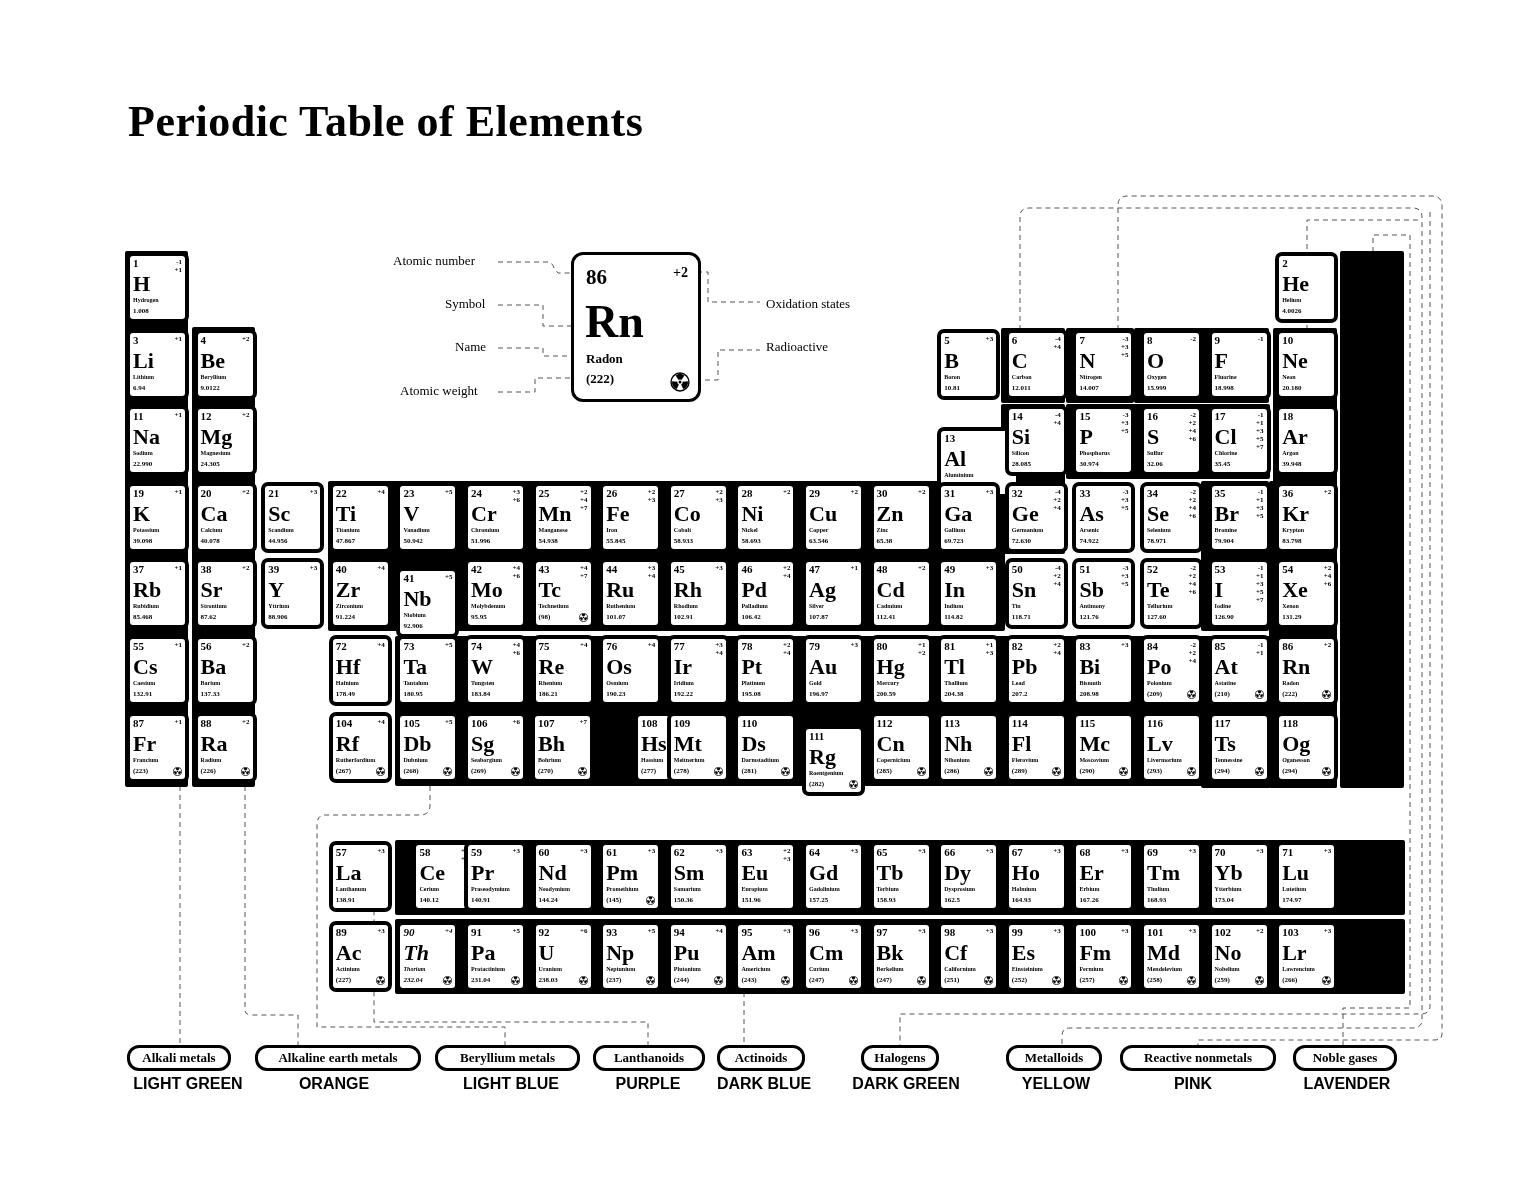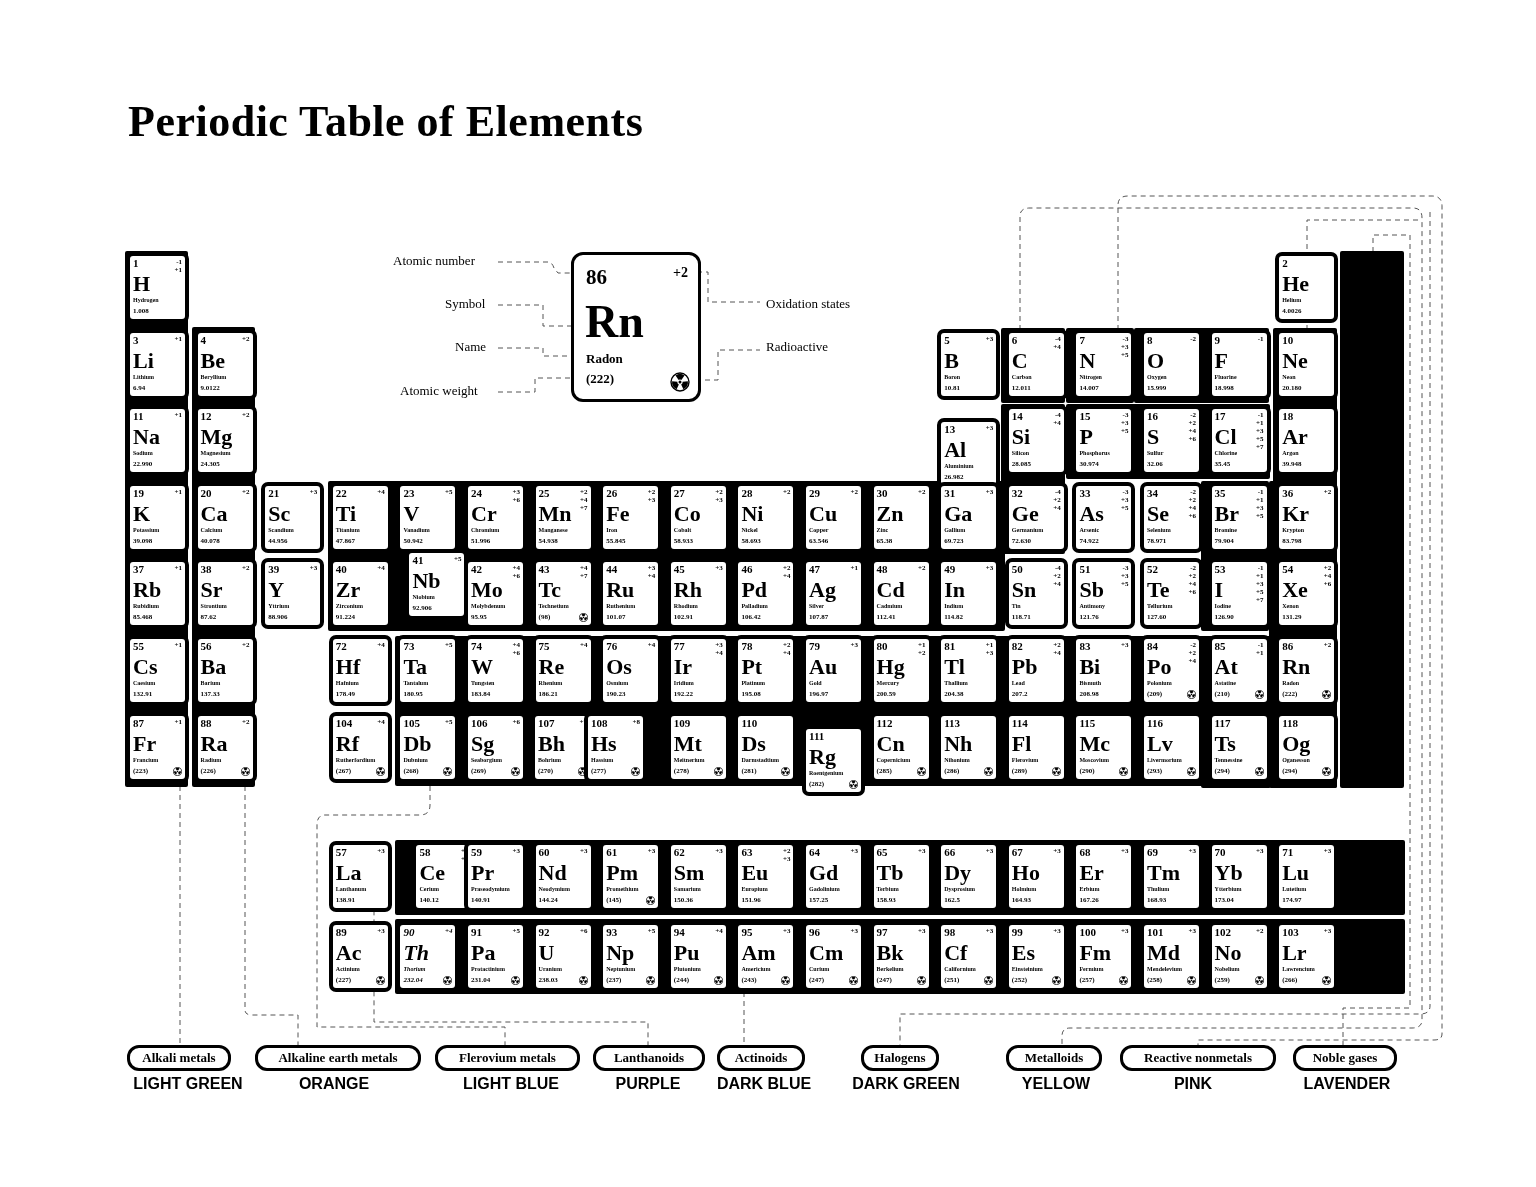--- a/index.html
+++ b/index.html
@@ -184,21 +184,21 @@
       <span class="name">Sodium</span>
       <span class="wt">22.990</span>
     </div>
     <div class="cell" style="left: 193.6px; top: 405.2px;">
       <span class="num">12</span>
       <span class="ox">+2</span>
       <span class="sym">Mg</span>
       <span class="name">Magnesium</span>
       <span class="wt">24.305</span>
     </div>
-    <div class="cell" style="left: 937.2px; top: 418px;">
+    <div class="cell" style="left: 937.2px; top: 427px; padding-left: 20px;">
       <span class="num">13</span>
       <span class="ox">+3</span>
       <span class="sym">Al</span>
       <span class="name">Aluminium</span>
       <span class="wt">26.982</span>
     </div>
     <div class="cell" style="left: 1004.8px; top: 405.2px;">
       <span class="num">14</span>
       <span class="ox">-4
 +4</span>
@@ -405,21 +405,21 @@
       <span class="name">Yttrium</span>
       <span class="wt">88.906</span>
     </div>
     <div class="cell" style="left: 328.8px; top: 558.4px;">
       <span class="num">40</span>
       <span class="ox">+4</span>
       <span class="sym">Zr</span>
       <span class="name">Zirconium</span>
       <span class="wt">91.224</span>
     </div>
-    <div class="cell" style="left: 396.4px; top: 549px; margin-left: 9px;">
+    <div class="cell" style="left: 396.4px; top: 567px;">
       <span class="num">41</span>
       <span class="ox">+5</span>
       <span class="sym">Nb</span>
       <span class="name">Niobium</span>
       <span class="wt">92.906</span>
     </div>
     <div class="cell" style="left: 464px; top: 558.4px;">
       <span class="num">42</span>
       <span class="ox">+4
 +6</span>
@@ -770,21 +770,21 @@
       <span class="wt">(270)</span>
       <svg class="rad" viewBox="0 0 20 20">
         <circle cx="10" cy="10" r="9" fill="#fff" stroke="#000" stroke-width="1.6"></circle>
         <path d="M10 10 L5.5 3.5 A7.5 7.5 0 0 1 14.5 3.5 Z" fill="#000"></path>
         <path d="M10 10 L5.5 3.5 A7.5 7.5 0 0 1 14.5 3.5 Z" fill="#000" transform="rotate(120 10 10)"></path>
         <path d="M10 10 L5.5 3.5 A7.5 7.5 0 0 1 14.5 3.5 Z" fill="#000" transform="rotate(240 10 10)"></path>
         <circle cx="10" cy="10" r="2.6" fill="#fff"></circle>
         <circle cx="10" cy="10" r="1.5" fill="#000"></circle>
       </svg>
     </div>
-    <div class="cell" style="left: 584px; top: 711.6px;">
+    <div class="cell" style="left: 634px; top: 711.6px;">
       <span class="num">108</span>
       <span class="ox">+8</span>
       <span class="sym">Hs</span>
       <span class="name">Hassium</span>
       <span class="wt">(277)</span>
       <svg class="rad" viewBox="0 0 20 20">
         <circle cx="10" cy="10" r="9" fill="#fff" stroke="#000" stroke-width="1.6"></circle>
         <path d="M10 10 L5.5 3.5 A7.5 7.5 0 0 1 14.5 3.5 Z" fill="#000"></path>
         <path d="M10 10 L5.5 3.5 A7.5 7.5 0 0 1 14.5 3.5 Z" fill="#000" transform="rotate(120 10 10)"></path>
         <path d="M10 10 L5.5 3.5 A7.5 7.5 0 0 1 14.5 3.5 Z" fill="#000" transform="rotate(240 10 10)"></path>
@@ -1282,21 +1282,21 @@
         <circle cx="10" cy="10" r="1.5" fill="#000"></circle>
       </svg>
     </div>
   </div>
 
 <div id="legend">
     <div class="legend-pill" style="left: 127px; width: 98px;">Alkali metals</div>
     <div class="legend-color" style="left: 108px; width: 160px;">LIGHT GREEN</div>
     <div class="legend-pill" style="left: 255px; width: 160px;">Alkaline earth metals</div>
     <div class="legend-color" style="left: 254px; width: 160px;">ORANGE</div>
-    <div class="legend-pill" style="left: 435px; width: 139px;">Flerovium metals</div>
+    <div class="legend-pill" style="left: 435px; width: 139px;">Beryllium metals</div>
     <div class="legend-color" style="left: 431px; width: 160px;">LIGHT BLUE</div>
     <div class="legend-pill" style="left: 593px; width: 106px;">Lanthanoids</div>
     <div class="legend-color" style="left: 568px; width: 160px;">PURPLE</div>
     <div class="legend-pill" style="left: 717px; width: 82px;">Actinoids</div>
     <div class="legend-color" style="left: 684px; width: 160px;">DARK BLUE</div>
     <div class="legend-pill" style="left: 861px; width: 72px;">Halogens</div>
     <div class="legend-color" style="left: 826px; width: 160px;">DARK GREEN</div>
     <div class="legend-pill" style="left: 1006px; width: 90px;">Metalloids</div>
     <div class="legend-color" style="left: 976px; width: 160px;">YELLOW</div>
     <div class="legend-pill" style="left: 1120px; width: 150px;">Reactive nonmetals</div>

